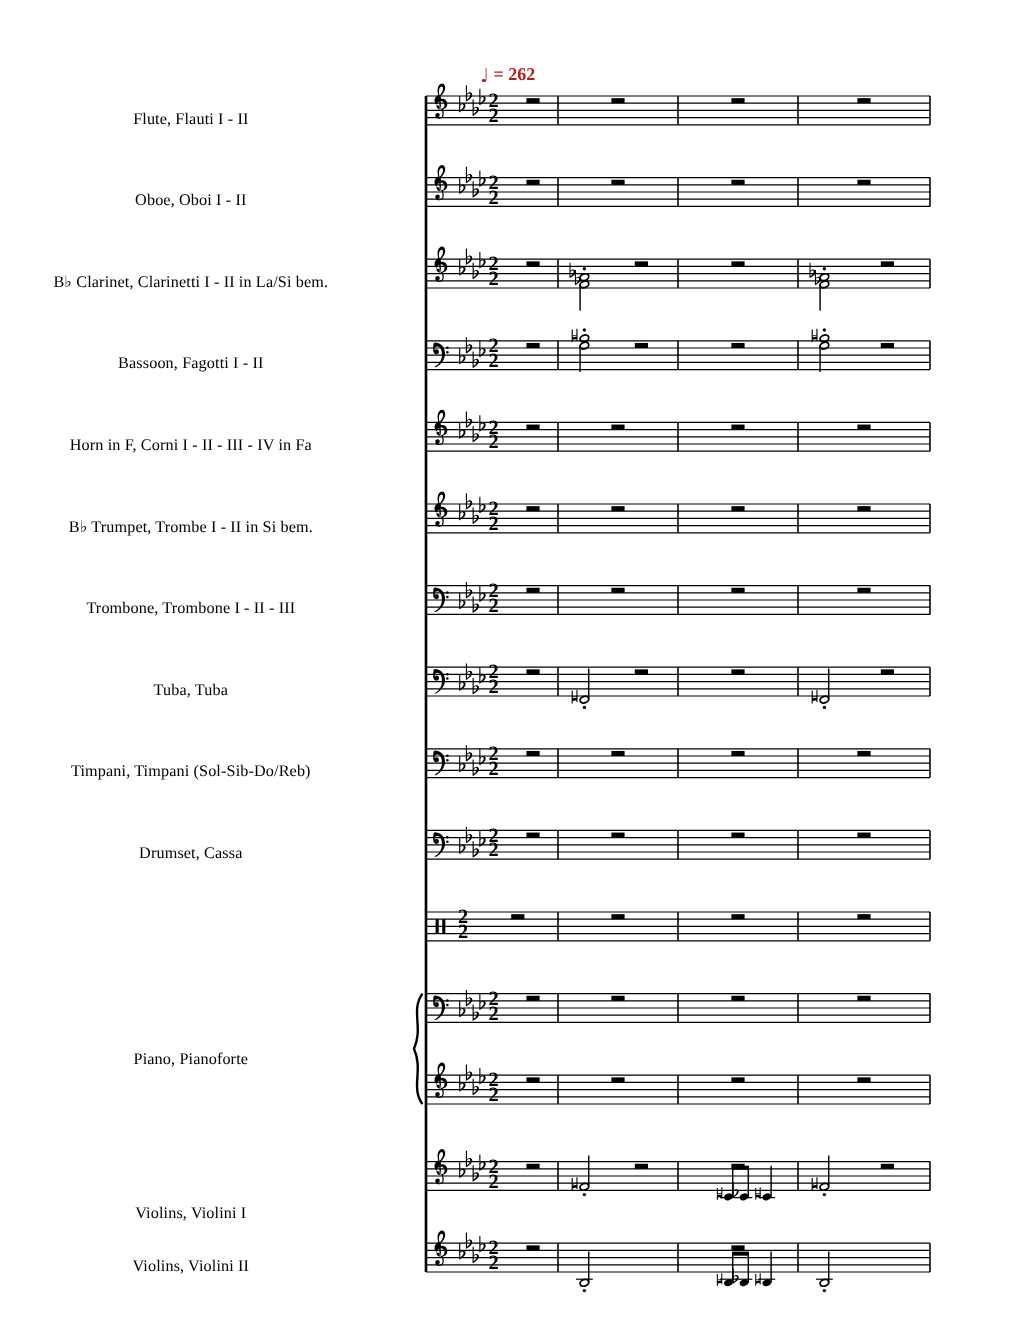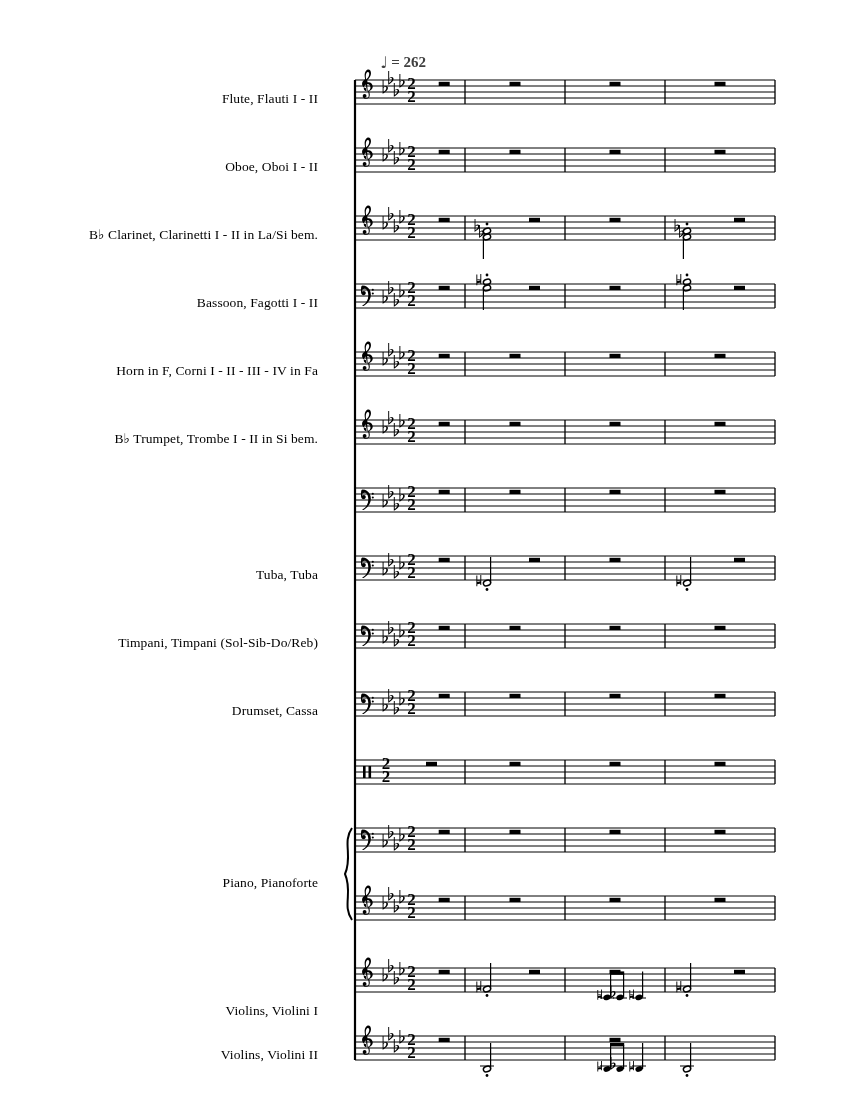--- a/index.html
+++ b/index.html
@@ -21,45 +21,45 @@
     top: 0;
     width: 850px;
     height: 1100px;
   }
 
   
   .instr-label {
     position: absolute;
     right: 0;
     width: 100%;
-    text-align: right;
+    text-align: center;
     font-family: "Liberation Serif", "DejaVu Serif", serif;
     font-size: 13.5px;
     color: #000000;
     line-height: 1;
     white-space: nowrap;
     letter-spacing: 0.1px;
   }
   .label-col {
     position: absolute;
     left: 0;
     top: 0;
     width: 318px;
     height: 1100px;
   }
 
   
   .tempo {
     position: absolute;
-    left: 380px;
+    left: 400px;
     top: 52px;
     font-family: "Liberation Serif", "DejaVu Serif", serif;
     font-size: 15px;
     font-weight: bold;
-    color: #404040;
+    color: #b91c1c;
     white-space: nowrap;
   }
   .tempo .tnote {
     font-family: "DejaVu Sans", sans-serif;
     font-size: 16px;
     font-weight: normal;
     position: relative;
     top: 1px;
   }
 </style>
@@ -74,20 +74,21 @@
     <span>262</span>
   </div>
 
   <div class="label-col">
     <div class="instr-label" style="top:92px">Flute, Flauti I - II</div>
     <div class="instr-label" style="top:160px">Oboe, Oboi I - II</div>
     <div class="instr-label" style="top:228px">B♭ Clarinet, Clarinetti I - II in La/Si bem.</div>
     <div class="instr-label" style="top:364px">Horn in F, Corni I - II - III - IV in Fa</div>
     <div class="instr-label" style="top:296px">Bassoon, Fagotti I - II</div>
     <div class="instr-label" style="top:432px">B♭ Trumpet, Trombe I - II in Si bem.</div>
+    <div class="instr-label" style="top:500px">Trombone, Trombone I - II - III</div>
     <div class="instr-label" style="top:568px">Tuba, Tuba</div>
     <div class="instr-label" style="top:636px">Timpani, Timpani (Sol-Sib-Do/Reb)</div>
     <div class="instr-label" style="top:704px">Drumset, Cassa</div>
     <div class="instr-label" style="top:876px">Piano, Pianoforte</div>
     <div class="instr-label" style="top:1004px">Violins, Violini I</div>
     <div class="instr-label" style="top:1048px">Violins, Violini II</div>
   </div>
 
   <svg id="engraving" width="850" height="1100" viewBox="0 0 850 1100" xmlns="http://www.w3.org/2000/svg" style="position:absolute;left:0;top:0">
     <defs>

